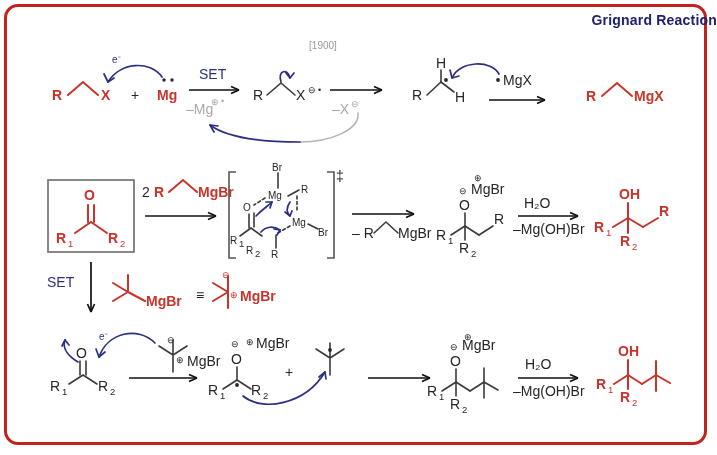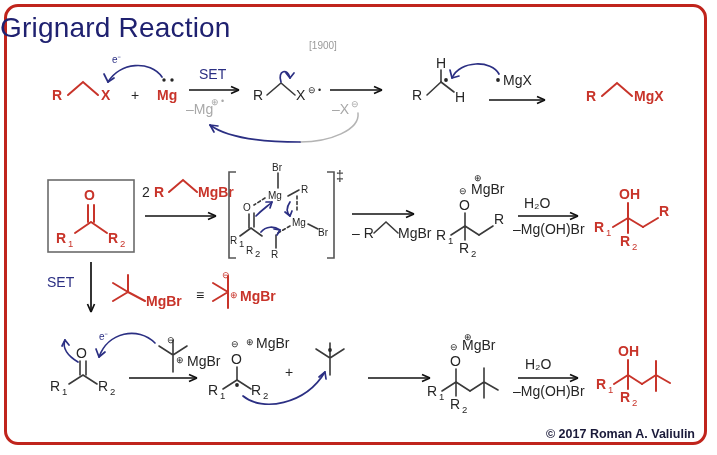--- a/index.html
+++ b/index.html
@@ -1,22 +1,22 @@
 <!DOCTYPE html>
 <html><head>
 <meta charset="utf-8">
 <style>
   html,body{margin:0;padding:0;background:#ffffff;}
   body{width:717px;height:455px;overflow:hidden;
        font-family:"Liberation Sans", sans-serif;}
   #frame{position:relative;width:717px;height:455px;background:#fff;}
   #border{position:absolute;left:4px;top:4px;width:703px;height:441px;
           border:3px solid #c0241c;border-radius:14px;box-sizing:border-box;}
-  #title{position:absolute;left:0;top:12px;width:717px;text-align:left;
-         font-size:28px;font-weight:normal;color:#1f2170;letter-spacing:.2px;}
+  #title{position:absolute;left:0;top:12px;width:717px;text-align:right;
+         font-size:14px;font-weight:bold;color:#1f2170;letter-spacing:.2px;}
   #year{position:absolute;left:0;top:40px;width:646px;text-align:center;
         font-size:10px;color:#9a9a9a;}
   #copyright{position:absolute;right:22px;bottom:14px;font-size:12.5px;
              font-weight:bold;color:#1a1a3a;}
   svg{position:absolute;left:0;top:0;}
   .red{fill:#c8342a;}
   .blk{fill:#262626;}
   .blu{fill:#2b2f83;}
   .gry{fill:#a8a8a8;}
   .lbl{font-family:"Liberation Sans", sans-serif;font-size:14px;}
@@ -276,14 +276,13 @@
       <path class="bondR" d="M628,360 L628,375"></path>
       <path class="bondR" d="M628,375 L614,384 M628,375 L642,384 M628,375 L628,389"></path>
       <path class="bondR" d="M642,384 L656,375 M656,375 L656,361 M656,375 L670,383 M656,375 L656,391"></path>
       <text class="lblb red" x="596" y="389">R</text>
       <text class="sub red" x="608" y="393">1</text>
       <text class="lblb red" x="620" y="402">R</text>
       <text class="sub red" x="632" y="406">2</text>
     </g>
   </svg>
 
-  <div id="copyright">© 2017 Roman A. Valiulin</div>
 </div>
 
 </body></html>

